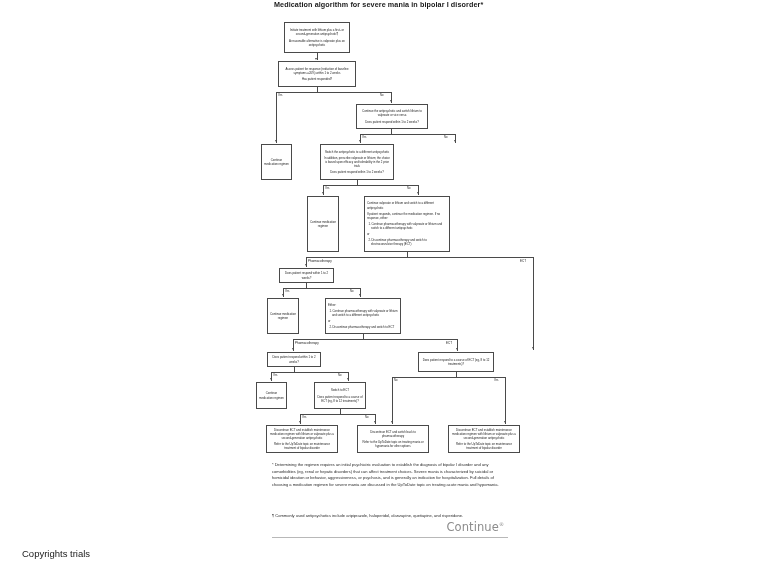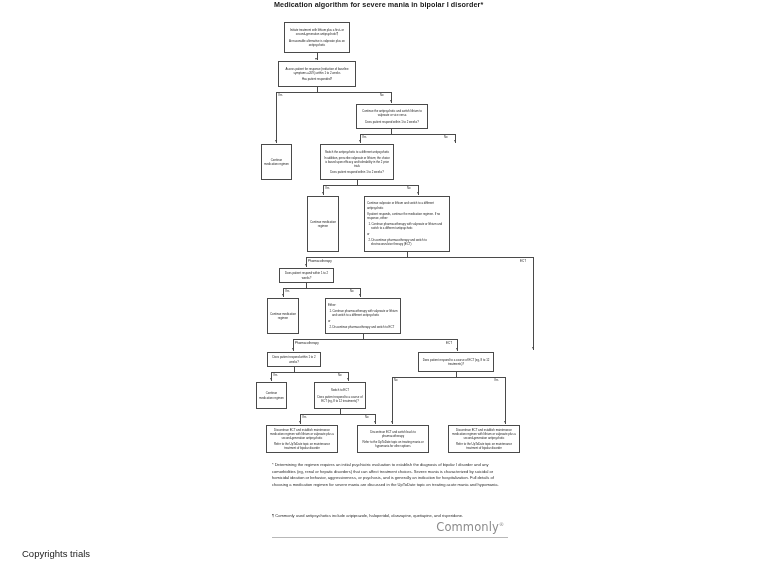--- a/index.html
+++ b/index.html
@@ -302,19 +302,19 @@
       <p>Discontinue ECT and establish maintenance medication regimen with lithium or valproate plus a second-generation antipsychotic</p>
       <p>Refer to the UpToDate topic on maintenance treatment of bipolar disorder</p>
     </div>
 
     <div class="fn" style="top:462px;">* Determining the regimen requires an initial psychiatric evaluation to establish the diagnosis of bipolar I disorder and any comorbidities (eg, renal or hepatic disorders) that can affect treatment choices. Severe mania is characterized by suicidal or homicidal ideation or behavior, aggressiveness, or psychosis, and is generally an indication for hospitalization. Full details of choosing a medication regimen for severe mania are discussed in the UpToDate topic on treating acute mania and hypomania.</div>
     <div class="fn" style="top:513px;">¶ Commonly used antipsychotics include aripiprazole, haloperidol, olanzapine, quetiapine, and risperidone.</div>
 
     <div class="fn-rule" style="top:537px;"></div>
 
     <div class="brand">
-      <span>Commonly</span><sup>®</sup>
+      <span>Continue</span><sup>®</sup>
     </div>
   </div>
 
   <div class="footer-note">Copyrights trials</div>
 
 </div>
 
 </body></html>

